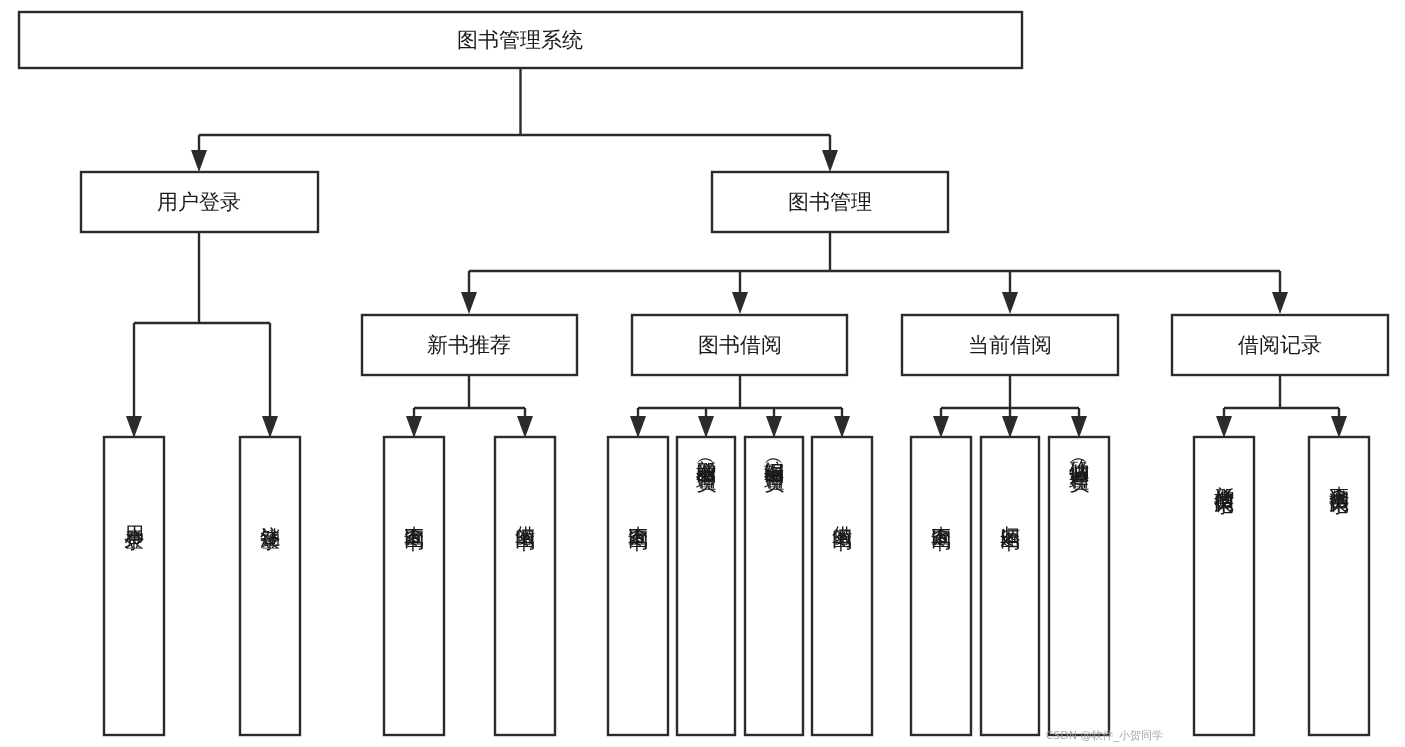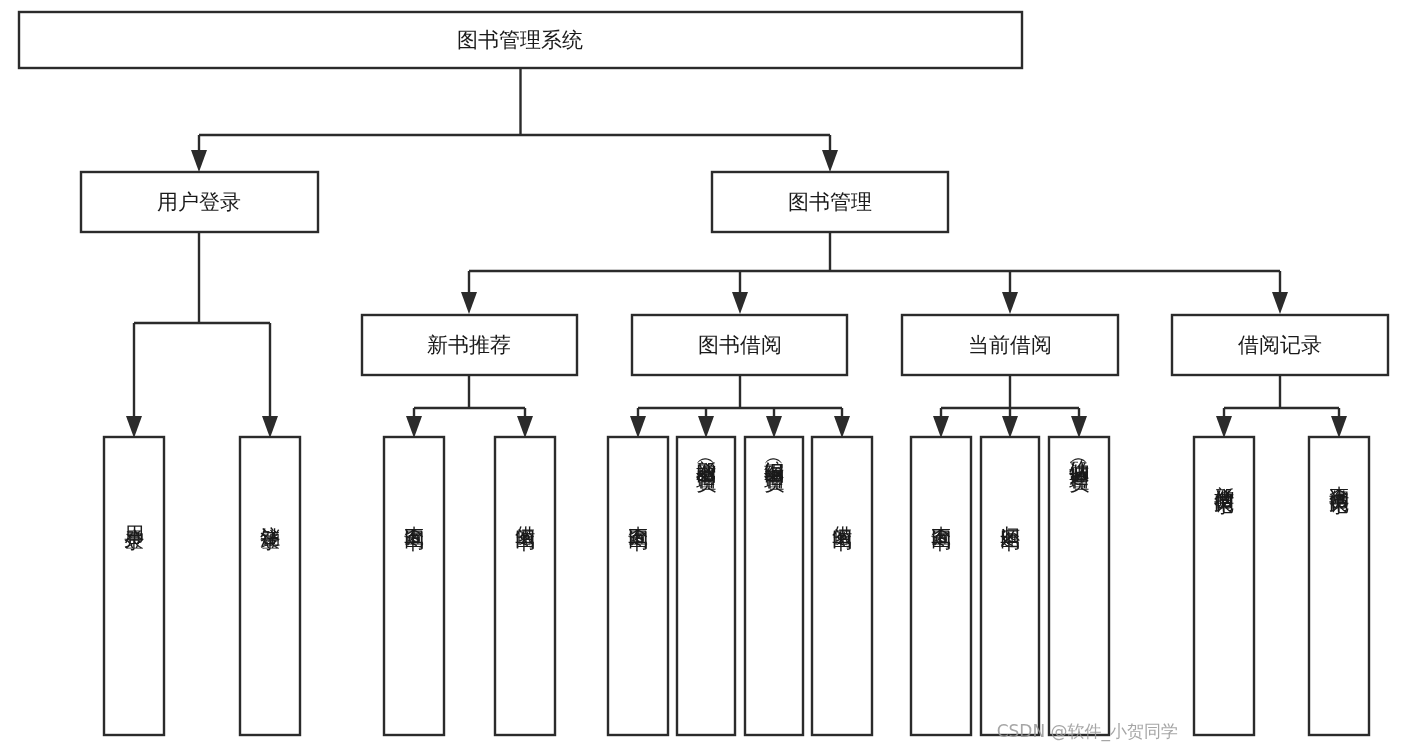--- a/index.html
+++ b/index.html
@@ -59,24 +59,24 @@
     line-height: 1.18;
     color: #1a1a1a;
     letter-spacing: 2px;
     white-space: nowrap;
     text-align: center;
     pointer-events: none;
     transform: translateX(-50%);
   }
   .watermark {
     position: absolute;
-    right: 0;
+    right: 15px;
     bottom: 4px;
     font-family: "DejaVu Sans", "Liberation Sans", sans-serif;
-    font-size: 17px;
+    font-size: 11px;
     color: #9a9a9a;
     opacity: 0.88;
     white-space: nowrap;
     pointer-events: none;
   }
 </style>
 </head>
 <body>
 
 <div id="diagram-root">

